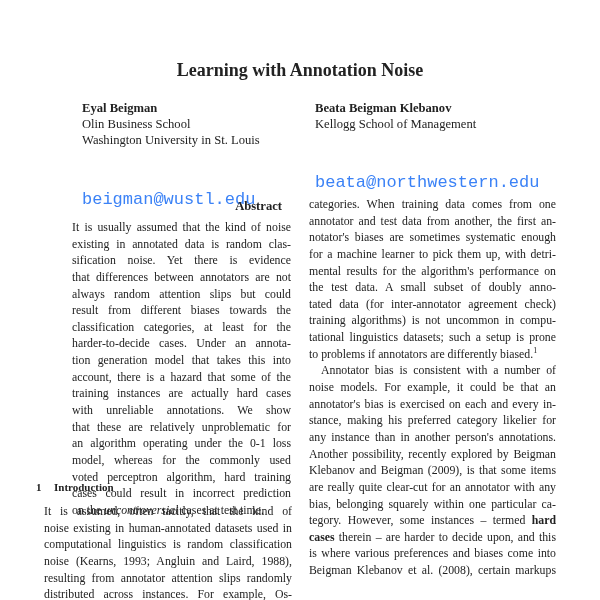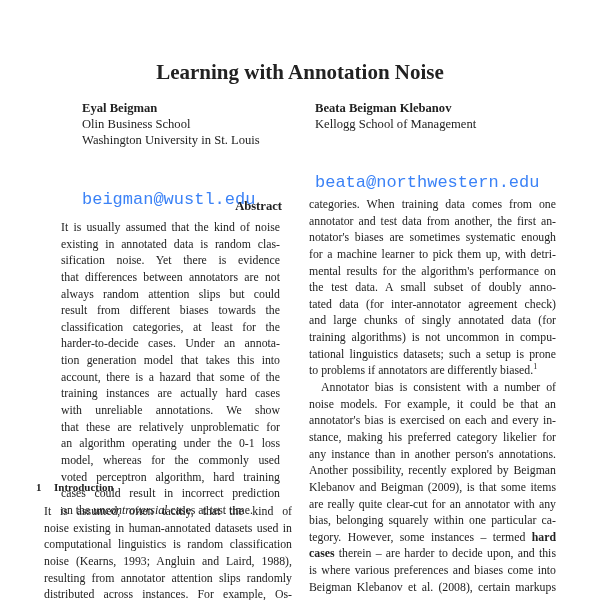--- a/index.html
+++ b/index.html
@@ -1,29 +1,29 @@
 <!DOCTYPE html>
 <html><head>
 <meta charset="utf-8">
 <style>
   html, body { margin: 0; padding: 0; background: #ffffff; }
   body { width: 600px; height: 600px; position: relative; overflow: hidden;
          font-family: "Liberation Serif", "DejaVu Serif", serif; color: #222; }
   .title { position: absolute; top: 60px; left: 0; width: 600px; text-align: center;
-           font-weight: bold; font-size: 21px; }
+           font-weight: bold; font-size: 18px; }
   .author { position: absolute; top: 100px; text-align: left; font-size: 12.6px; line-height: 16.2px; width: 240px; }
   .author .name { font-weight: bold; }
   .author .email { font-family: "Liberation Mono", "DejaVu Sans Mono", monospace; font-size: 17px; color: #3b82f6; margin-top: 43px; }
   #author1 { left: 82px; }
   #author2 { left: 315px; }
   .abs-head { position: absolute; top: 199px; left: 60px; width: 222px; text-align: right; font-weight: bold; font-size: 12.6px; }
   .col { position: absolute; font-size: 11.8px; line-height: 16.65px; }
   .line { white-space: nowrap; text-align: justify; text-align-last: justify; height: 16.65px; }
   .line.last { text-align-last: left; }
-  #abstract { top: 219px; left: 61px; width: 219px; }
+  #abstract { top: 219px; left: 72px; width: 219px; }
   .sec-head { position: absolute; top: 481px; left: 36px; font-weight: bold; font-size: 11px; }
   .sec-head .num { display: inline-block; width: 18px; }
   #intro { top: 503px; left: 44px; width: 248px; }
   #right { top: 196px; left: 309px; width: 247px; }
   .indent { padding-left: 12px; }
   sup { font-size: 8px; line-height: 0; }
   .it { font-style: italic; }
   .bd { font-weight: bold; }
 </style>
 </head>
@@ -82,21 +82,20 @@
 </div>
 
 <div class="col" id="right">
   <div class="line">categories.  When training data comes from one</div>
   <div class="line">annotator and test data from another, the first an-</div>
   <div class="line">notator's biases are sometimes systematic enough</div>
   <div class="line">for a machine learner to pick them up, with detri-</div>
   <div class="line">mental results for the algorithm's performance on</div>
   <div class="line">the test data.  A small subset of doubly anno-</div>
   <div class="line">tated data (for inter-annotator agreement check)</div>
-  <div class="line">and large chunks of singly annotated data (for</div>
   <div class="line">training algorithms) is not uncommon in compu-</div>
   <div class="line">tational linguistics datasets; such a setup is prone</div>
   <div class="line last"><span>to problems if annotators are differently biased.</span><sup>1</sup></div>
   <div class="line indent">Annotator bias is consistent with a number of</div>
   <div class="line">noise models.  For example, it could be that an</div>
   <div class="line">annotator's bias is exercised on each and every in-</div>
   <div class="line">stance, making his preferred category likelier for</div>
   <div class="line">any instance than in another person's annotations.</div>
   <div class="line">Another possibility, recently explored by Beigman</div>
   <div class="line">Klebanov and Beigman (2009), is that some items</div>

